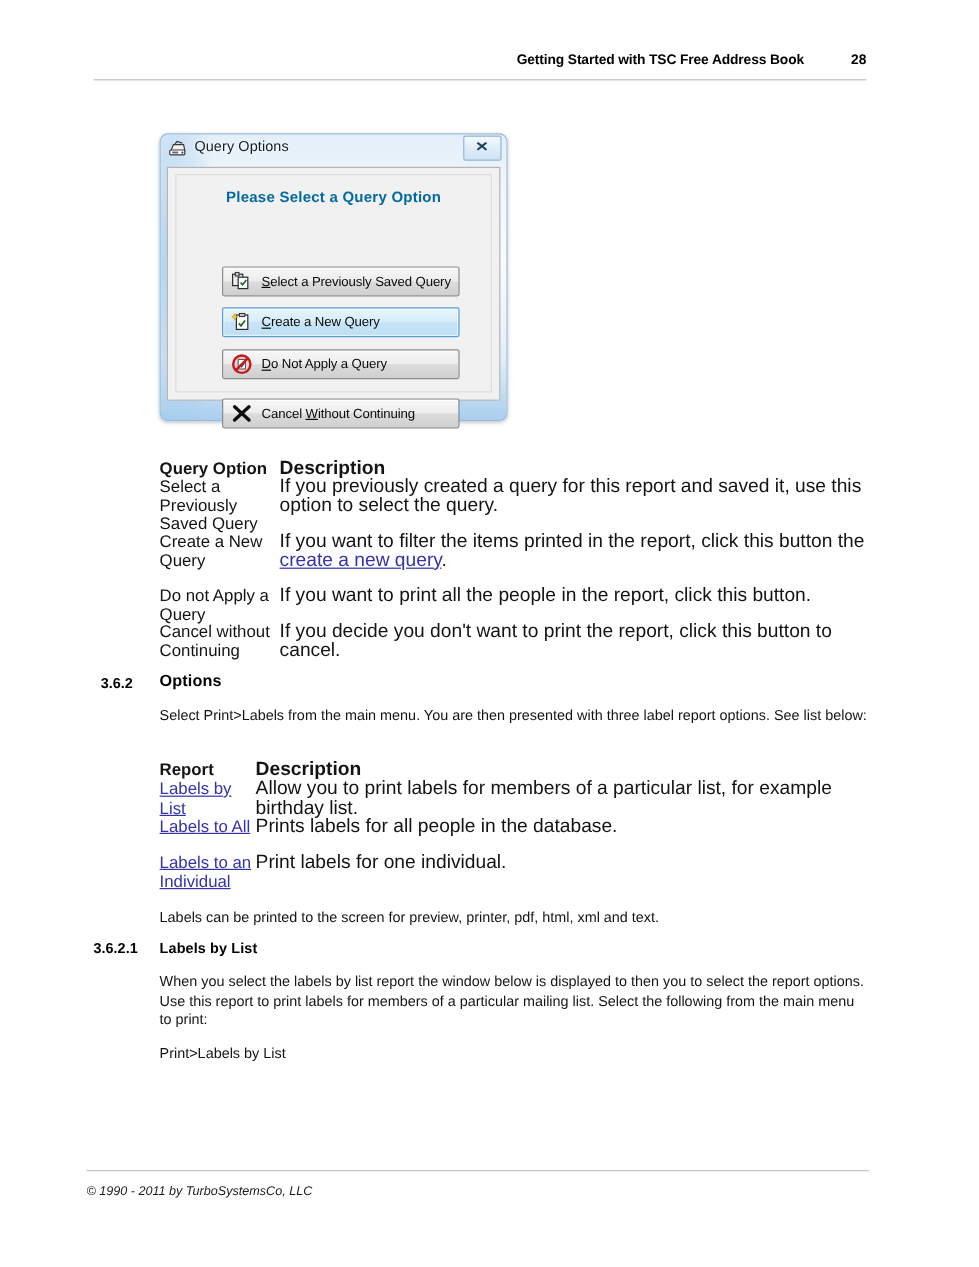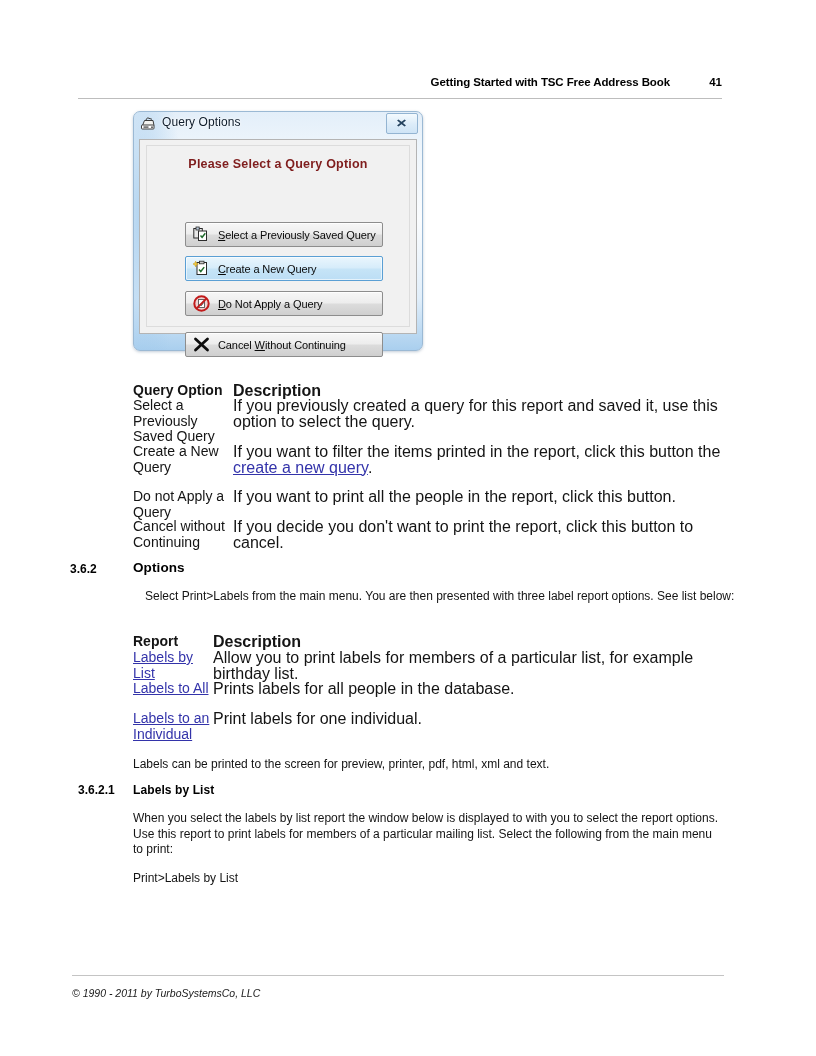--- a/index.html
+++ b/index.html
@@ -13,21 +13,21 @@
     position: relative;
     font-family: "Liberation Sans", sans-serif;
     color: #000000;
     -webkit-font-smoothing: antialiased;
   }
 
   
   .page-header {
     position: absolute;
     left: 78px;
-    top: 74px;
+    top: 42px;
     width: 644px;
     height: 26px;
     text-align: center;
   }
   .page-header .hdr-title {
     position: absolute;
     right: 52px;
     top: 2px;
     font-size: 11.5px;
     font-weight: bold;
@@ -181,21 +181,21 @@
     background: #f1f1f1;
   }
   .dlg-heading {
     position: absolute;
     left: 0;
     right: 0;
     top: 11px;
     text-align: center;
     font-size: 12.5px;
     font-weight: bold;
-    color: #7f1d1d;
+    color: #0369a1;
     letter-spacing: 0.2px;
   }
 
   .dlg-btn {
     position: absolute;
     left: 38px;
     width: 196px;
     height: 23px;
     border: 1px solid #8d8d8d;
     border-radius: 2px;
@@ -274,21 +274,21 @@
   .lnk {
     color: #3333aa;
     text-decoration: underline;
   }
 </style>
 </head>
 <body>
 
 <div class="page-header">
   <div class="hdr-title">Getting Started with TSC Free Address Book</div>
-  <div class="hdr-pagenum">41</div>
+  <div class="hdr-pagenum">28</div>
   <div class="hdr-rule"></div>
 </div>
 
 <div class="dialog-shot">
   <div class="dlg-frame"></div>
 
   <div class="dlg-titlebar">
     <span class="dlg-ticon">
       <svg width="16" height="15" viewBox="0 0 16 15">
         <path d="M2.5 9.5 L4.5 4.5 L13 4.5 L14 9.5 Z" fill="#f3f3f0" stroke="#3b3b3b" stroke-width="1"></path>
@@ -371,45 +371,45 @@
     <div class="dt-term" style="left:133px; top:444px; width:92px;">Create a New Query</div>
     <div class="dt-desc" style="left:233px; top:444px; width:505px;"><span>If you want to filter the items printed in the report, click this button the </span><a class="lnk" href="#">create a new query</a><span>.</span></div>
 
     <div class="dt-term" style="left:133px; top:489px; width:95px;">Do not Apply a Query</div>
     <div class="dt-desc" style="left:233px; top:489px; width:508px;">If you want to print all the people in the report, click this button.</div>
 
     <div class="dt-term" style="left:133px; top:519px; width:98px;">Cancel without Continuing</div>
     <div class="dt-desc" style="left:233px; top:519px; width:508px;">If you decide you don't want to print the report, click this button to cancel.</div>
   </div>
 
-  <div class="sec-num" style="left:70px; top:562px;">3.6.2</div>
+  <div class="sec-num" style="left:84px; top:562px;">3.6.2</div>
   <div class="sec-title" style="left:133px; top:560px;">Options</div>
 
-  <div class="para" style="top:589px; width:590px;margin-left:12px;">Select Print&gt;Labels from the main menu.  You are then presented with three label report options. See list below:</div>
+  <div class="para" style="top:589px; width:590px;">Select Print&gt;Labels from the main menu.  You are then presented with three label report options. See list below:</div>
 
   <div class="deftable" style="left:0; top:0;">
     <div class="dt-term head" style="left:133px; top:634px; width:80px;">Report</div>
     <div class="dt-desc head" style="left:213px; top:634px; width:520px;">Description</div>
 
     <div class="dt-term" style="left:133px; top:650px; width:78px;"><a class="lnk" href="#">Labels by List</a></div>
     <div class="dt-desc" style="left:213px; top:650px; width:520px;">Allow you to print labels for members of a particular list, for example birthday list.</div>
 
     <div class="dt-term" style="left:133px; top:681px; width:82px;"><a class="lnk" href="#">Labels to All</a></div>
     <div class="dt-desc" style="left:213px; top:681px; width:520px;">Prints labels for all people in the database.</div>
 
     <div class="dt-term" style="left:133px; top:711px; width:78px;"><a class="lnk" href="#">Labels to an Individual</a></div>
     <div class="dt-desc" style="left:213px; top:711px; width:520px;">Print labels for one individual.</div>
   </div>
 
   <div class="para" style="top:757px; width:590px;">Labels can be printed to the screen for preview, printer, pdf, html, xml and text.</div>
 
   <div class="sec-num" style="left:78px; top:783px;">3.6.2.1</div>
   <div class="sec-title small" style="left:133px; top:783px;">Labels by List</div>
 
-  <div class="para" style="top:811px; width:588px;">When you select the labels by list report the window below is displayed to with you to select the report options.  Use this report to print labels for members of a particular mailing list. Select the following from the main menu to print:</div>
+  <div class="para" style="top:811px; width:588px;">When you select the labels by list report the window below is displayed to then you to select the report options.  Use this report to print labels for members of a particular mailing list. Select the following from the main menu to print:</div>
 
   <div class="para" style="top:871px; width:400px;">Print&gt;Labels by List</div>
 </div>
 
 <div class="page-footer">
   <div class="ftr-rule"></div>
   <div class="ftr-text">© 1990 - 2011 by TurboSystemsCo, LLC</div>
 </div>
 
 </body></html>

